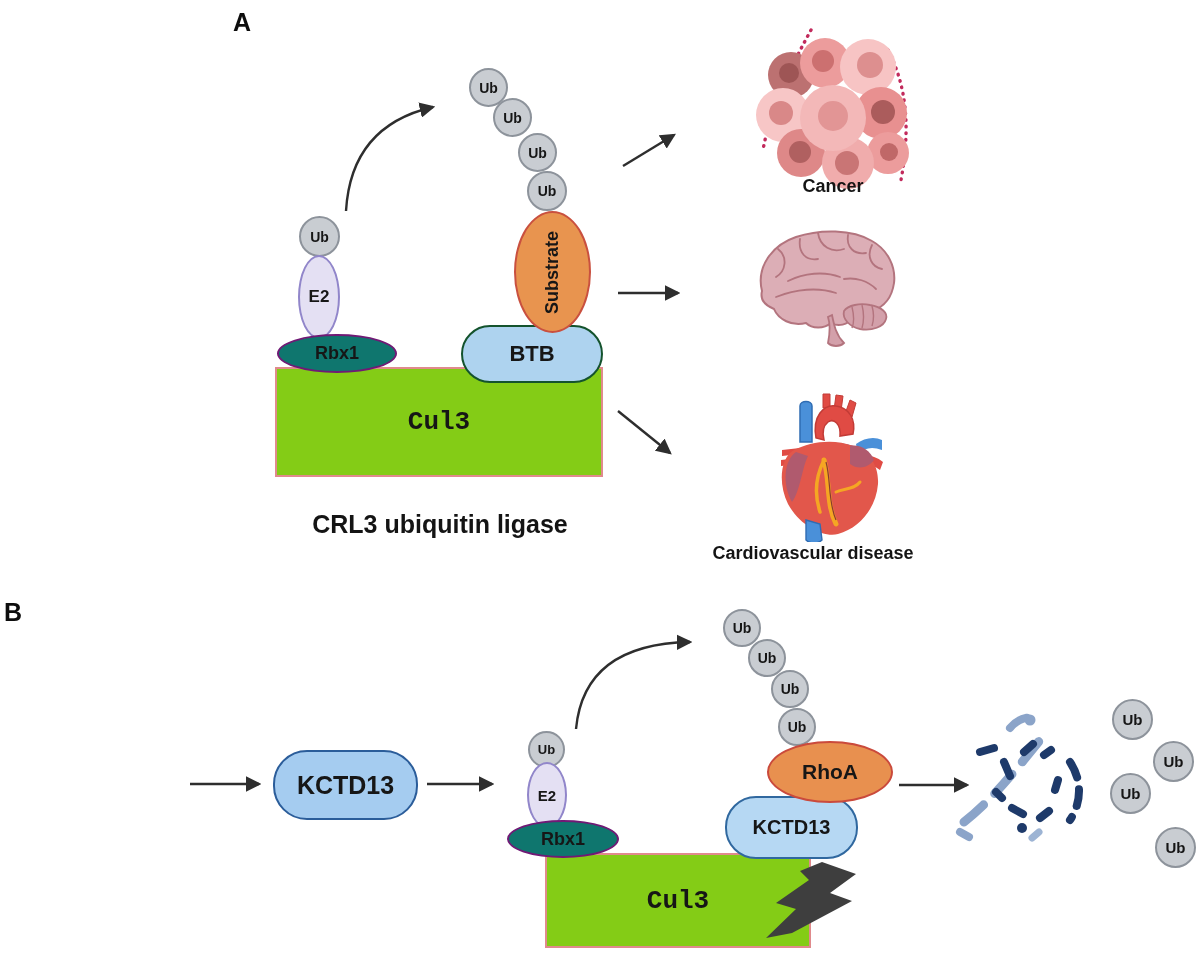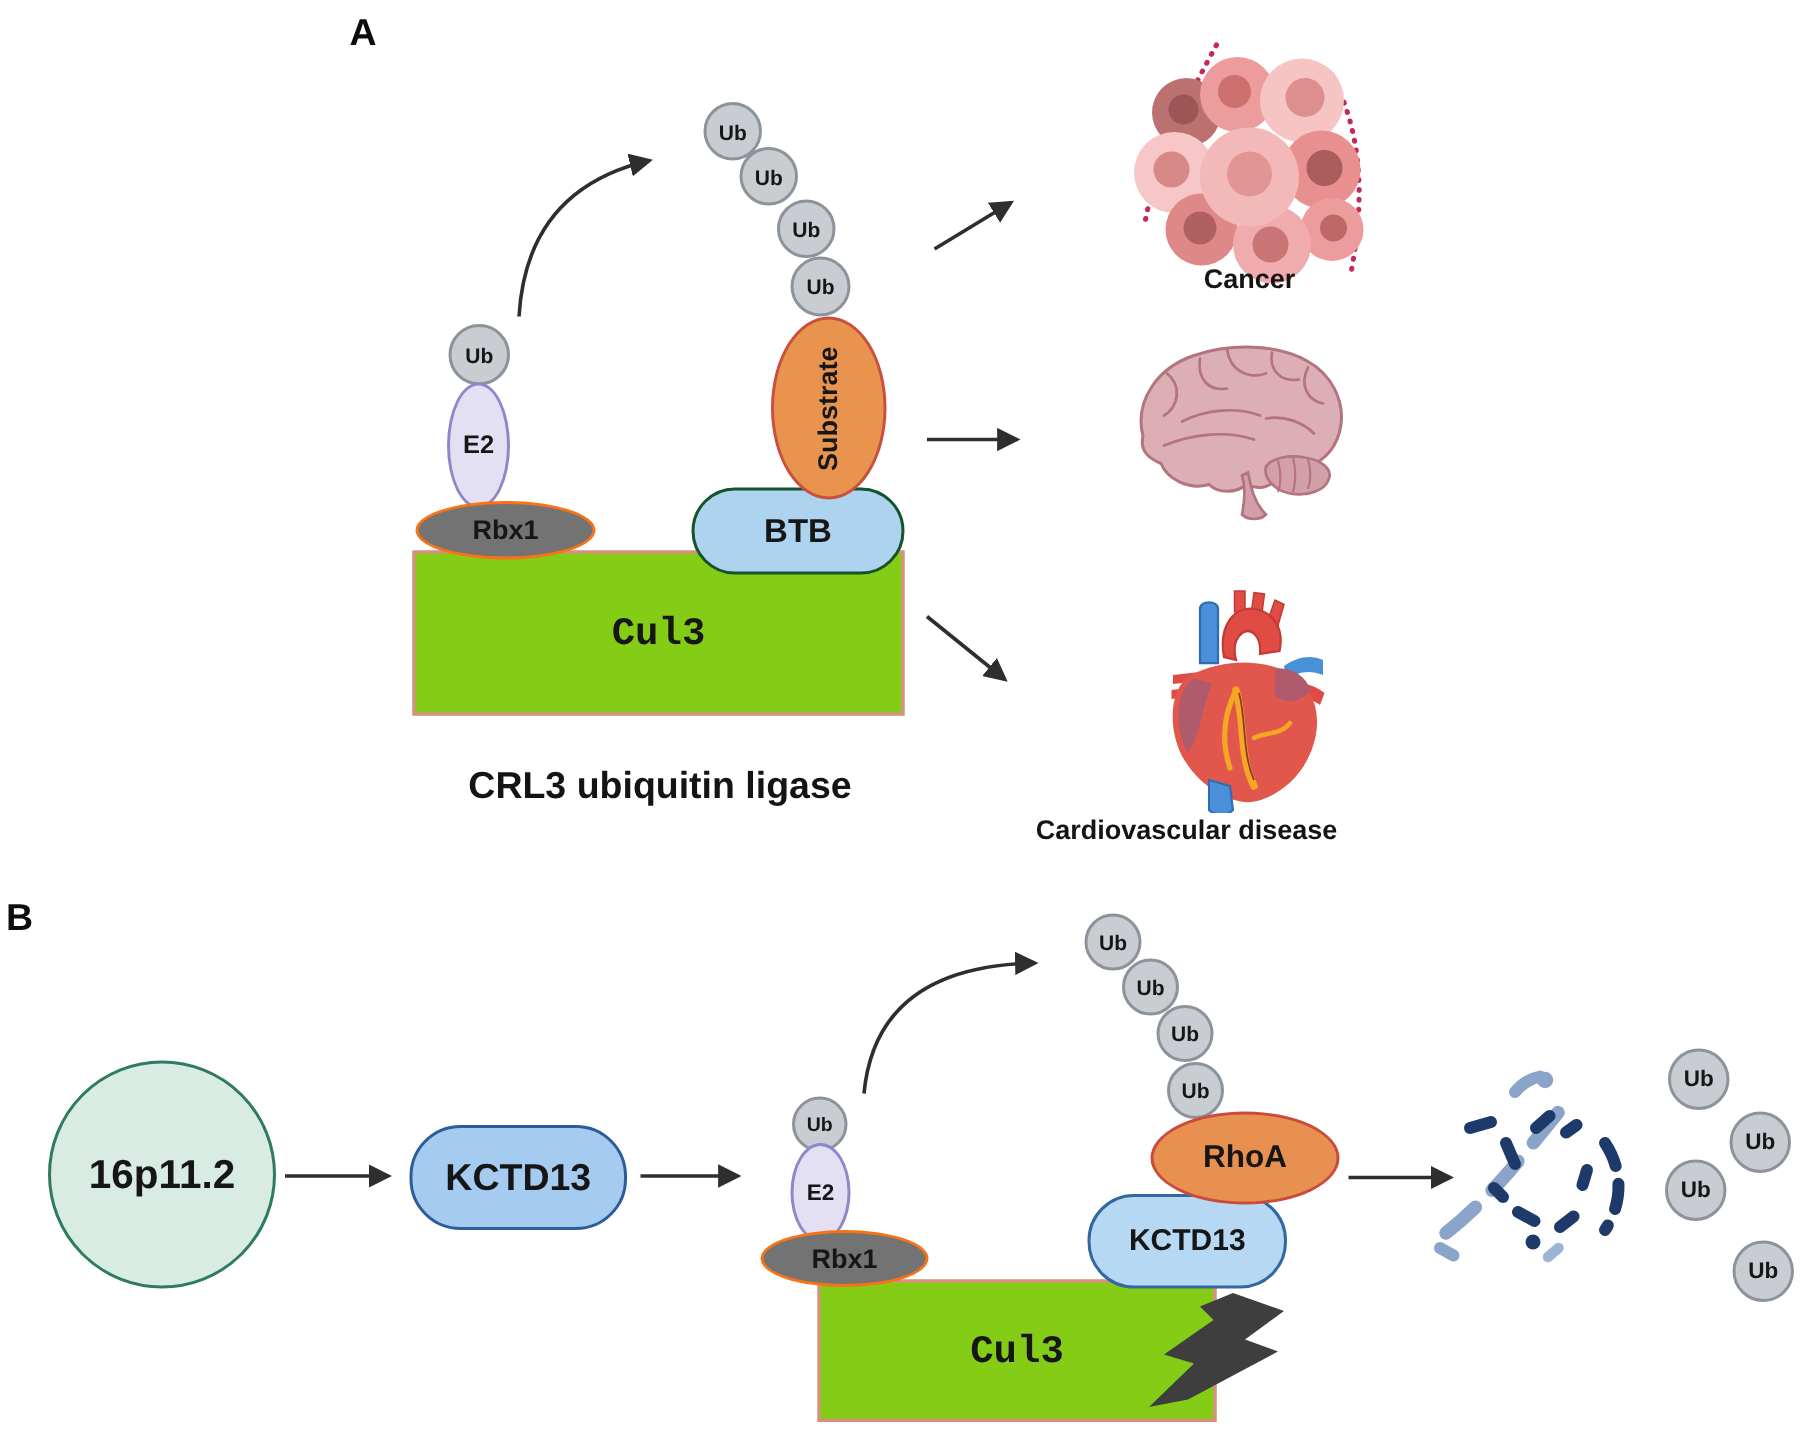--- a/index.html
+++ b/index.html
@@ -12,21 +12,21 @@
   .panel-label { font-size:25px; font-weight:700; color:#0d0d0d; }
   .node {
     position:absolute; display:flex; align-items:center; justify-content:center;
     font-weight:700; box-sizing:border-box; text-align:center;
   }
   .ellipse { border-radius:50%; }
   .pill-btb   { background:#aed3ef; border:2px solid #14532d; border-radius:29px; }
   .pill-kctd  { background:#a5ccf0; border:2.5px solid #2b5d9a; border-radius:34px; }
   .pill-kctd2 { background:#b6d8f3; border:2px solid #30689f; border-radius:31px; }
   .rect-cul3  { background:#84cc16; border:2px solid #e08a8c;font-family:Liberation Mono, monospace; }
-  .el-rbx1    { background:#737373; border:2px solid #f97316; }
+  .el-rbx1    { background:#0f766e; border:2px solid #701a75; }
   .el-e2      { background:#e4e0f3; border:2px solid #9186ca; }
   .el-sub     { background:#e8944f; border:2px solid #c9503f; }
   .el-rhoa    { background:#e8904f; border:2px solid #ca4a3c; }
   .circ-locus { background:#d9ece3; border:2px solid #2f7b5e; }
   .ub {
     position:absolute; border-radius:50%; background:#c9cdd2; border:2px solid #8d939b;
     display:flex; align-items:center; justify-content:center;
     font-weight:700; font-size:14px; box-sizing:border-box;
   }
   .rot-up { transform:rotate(-90deg); white-space:nowrap; }
@@ -132,25 +132,24 @@
     <path d="M 38,60 C 54,50 76,48 94,58 L 96,70 C 76,60 56,62 42,70 Z" fill="#4a90d9" stroke="#2f6cb3" stroke-width="1.4"></path>
     <path d="M 28,58 C 14,66 12,92 22,112 C 34,134 58,146 72,142 C 94,136 110,116 112,92 C 113,74 104,60 88,54 C 66,46 44,50 28,58 Z" fill="#e2574b"></path>
     <path d="M 30,60 C 18,68 16,92 26,110 C 34,100 36,76 42,64 Z" fill="#b05a6e"></path>
     <path d="M 84,54 C 94,52 104,58 108,68 C 102,76 92,78 84,72 Z" fill="#b05a6e"></path>
     <path d="M 58,68 C 64,88 60,112 70,132" fill="none" stroke="#f5a623" stroke-width="5" stroke-linecap="round"></path>
     <path d="M 58,68 C 50,84 48,102 54,120" fill="none" stroke="#f5a623" stroke-width="3.5" stroke-linecap="round"></path>
     <path d="M 70,100 C 78,96 88,98 94,90" fill="none" stroke="#f5a623" stroke-width="3" stroke-linecap="round"></path>
     <path d="M 60,70 C 65,88 62,110 70,128" fill="none" stroke="#8a3a30" stroke-width="1.2"></path>
     <path d="M 40,128 L 40,148 C 44,152 52,152 56,148 L 54,132 Z" fill="#4a90d9" stroke="#2f6cb3" stroke-width="1.4"></path>
   </svg>
-  <div class="caption" style="left:666px; top:543px; width:250px; font-size:18px;">Cardiovascular disease</div>
+  <div class="caption" style="left:688px; top:543px; width:250px; font-size:18px;">Cardiovascular disease</div>
 
   <div class="abs panel-label" style="left:4px; top:598px;">B</div>
 
-  <div class="node ellipse circ-locus" style="left:32px; top:707px; width:152px; height:152px; font-size:27px; z-index:1;">16p11.2</div>
 
   <div class="node pill-kctd" style="left:273px; top:750px; width:145px; height:70px; font-size:25px; z-index:1;">KCTD13</div>
 
   <div>
 
     <div class="node rect-cul3" style="left:545px; top:853px; width:266px; height:95px; font-size:26px; z-index:1;">Cul3</div>
 
     <div class="ub" style="left:528px; top:731px; width:37px; height:37px; font-size:13px; z-index:1;">Ub</div>
 
     <div class="node ellipse el-e2" style="left:527px; top:762px; width:40px; height:66px; font-size:15px; z-index:2;">E2</div>

